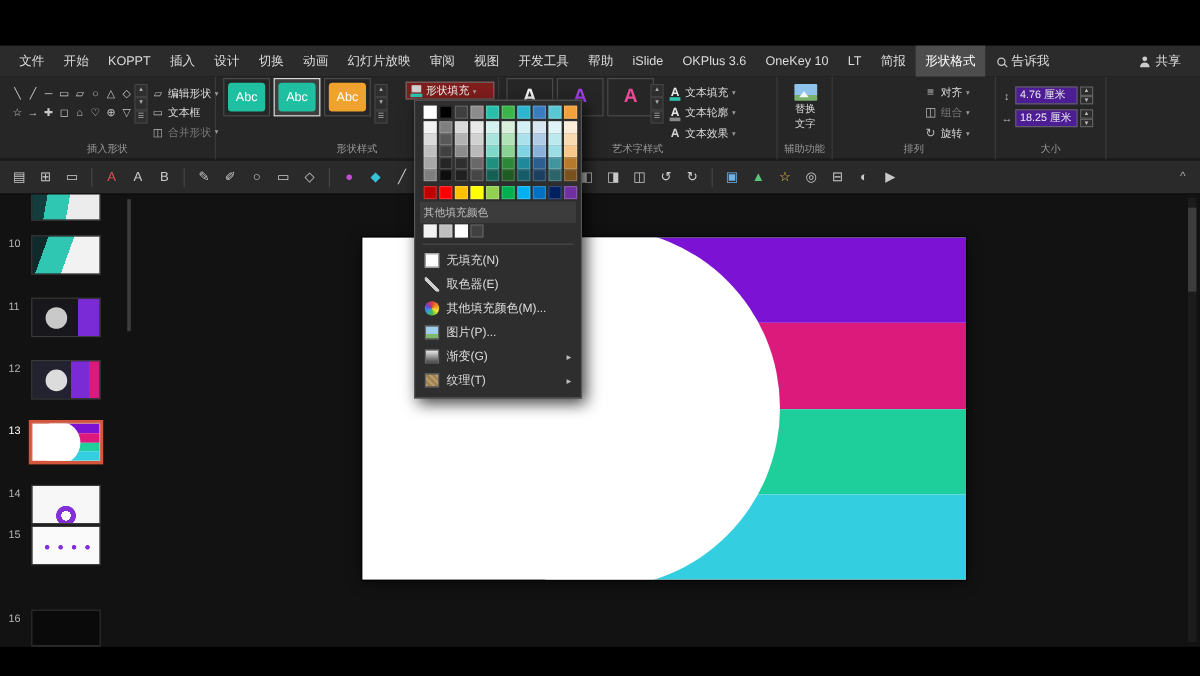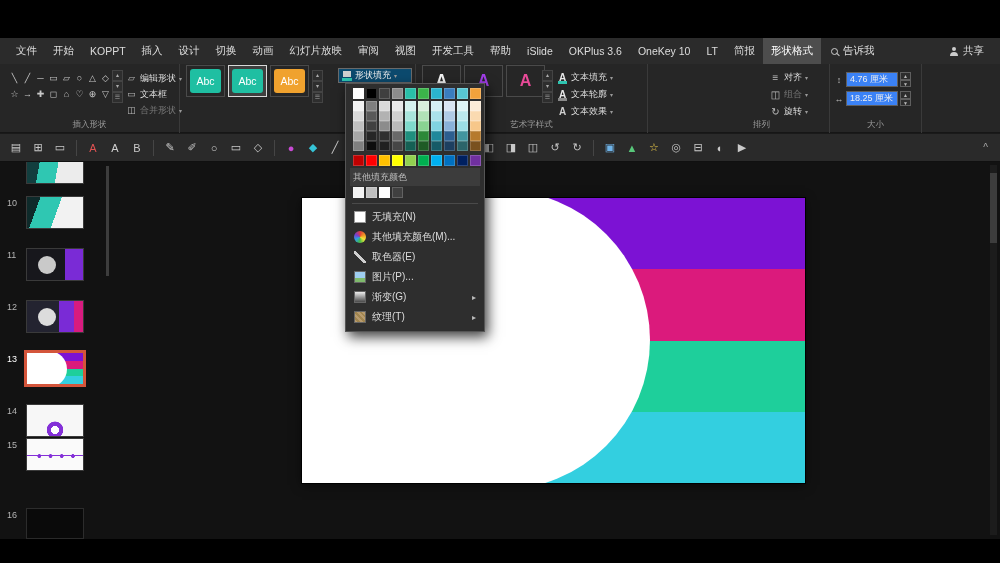--- a/index.html
+++ b/index.html
@@ -39,21 +39,21 @@
   .caret { font-size:6px; color:#999; }
 
   .tiles-row { position:absolute; left:6px; top:1px; display:flex;align-items:flex-end; }
   .tile { width:39px; height:32px; margin-right:3px; background:#262626; border:1px solid #4a4a4a;
           display:flex; align-items:center; justify-content:center; }
   .tile.sel { border-color:#d8d8d8; background:#3f3f3f; }
   .tile-inner { width:31px; height:24px; border-radius:3px; color:#fff; font-size:10.5px; display:flex; align-items:center; justify-content:center; }
   .wa-tile-letter { font-size:16px; font-weight:bold; }
   .g2 .gal-scroll { left:132px; } .g3 .gal-scroll { left:126px; }
 
-  .fill-btn { position:absolute; left:158px; top:4px; width:74px; height:15px; background:#0c4a6e; border:1px solid #6a6a6a;
+  .fill-btn { position:absolute; left:158px; top:4px; width:74px; height:15px; background:#7f1d1d; border:1px solid #6a6a6a;
               display:flex; align-items:center; gap:3px; font-size:9px; color:#eee; padding:0 3px; }
   .bucket { width:10px; height:10px; position:relative; flex:none; }
   .bucket::before { content:""; position:absolute; top:0; left:1px; width:8px; height:6px; background:#cfcfcf; }
   .bucket::after { content:""; position:absolute; bottom:0; left:0; width:10px; height:2.5px; background:#2ec4b0; }
 
   .wa-col { position:absolute; left:141px; top:6px; display:flex; flex-direction:column; gap:3px; }
   .wa-btn { display:flex; align-items:center; gap:3px; height:14px; font-size:9px; color:#ddd; white-space:nowrap; }
   .a-ico { position:relative; font-size:10px; color:#e8e8e8; width:11px; text-align:center; font-weight:bold; }
   .a-ico::after { content:""; position:absolute; left:1px; bottom:-1px; width:9px; height:2.5px; background:var(--c,#888); }
   .a-plain { font-size:10px; color:#cfcfcf; width:11px; text-align:center; font-weight:bold; }
@@ -71,21 +71,21 @@
   .lay i { position:absolute; width:7px; height:6px; border:1px solid #9a9a9a; background:#555; }
   .lay .b { right:0; bottom:0; } .lay .f { left:0; top:0; background:#e2b84a; border-color:#caa23c; }
   .lay.down .f { background:#777; } .lay.down .b { background:#e2b84a; border-color:#caa23c; }
   .pane-ico { width:10px; height:9px; border:1px solid #999; position:relative; flex:none; }
   .pane-ico::after { content:""; position:absolute; left:0; top:0; bottom:0; width:3px; background:#999; }
   .glyph-ico { font-size:10px; color:#bbb; width:11px; text-align:center; flex:none; }
 
   .size-row { position:absolute; left:4px; display:flex; align-items:center; gap:2px; }
   .size-row.r1 { top:8px; } .size-row.r2 { top:27px; }
   .size-ico { font-size:9px; color:#bbb; width:10px; text-align:center; }
-  .size-field { width:52px; height:15px; border:1px solid #5f5f5f; background:#3b82f6; color:#eee; font-size:9px;
+  .size-field { width:52px; height:15px; border:1px solid #5f5f5f; background:#4c1d95; color:#eee; font-size:9px;
                 line-height:13px; padding-left:3px; white-space:nowrap; overflow:hidden; }
   .stepper { display:flex; flex-direction:column; }
   .stepper span { width:11px; height:7.5px; border:1px solid #5f5f5f; background:#2d2d2d; color:#bbb; font-size:5px; line-height:6px; text-align:center; }
 
   
   .qat { position:absolute; left:0; top:133px; width:1000px; height:29px; background:#2a2a2a;
          border-top:1px solid #1a1a1a; border-bottom:1px solid #101010; display:flex; align-items:center; padding:0 8px; }
   .qat-icons { display:flex; align-items:center; gap:6px; }
   .qat-ico { width:16px; height:18px; display:flex; align-items:center; justify-content:center; font-size:11px; color:#c9c9c9; }
   .qat-sep { width:1px; height:16px; background:#454545; margin:0 2px; }
@@ -245,20 +245,21 @@
       <div class="gal-scroll">
         <span>▴</span>
         <span>▾</span>
         <span>☰</span>
       </div>
       <div class="fill-btn">
         <span class="bucket"></span>
         <span>形状填充</span>
         <span class="caret">▾</span>
       </div>
+      <div class="group-label">形状样式</div>
     </div>
 
     <div class="group g3">
       <div class="tiles-row">
           <div class="tile">
             <span class="wa-tile-letter" style="color: rgb(245, 245, 245);">A</span>
           </div>
           <div class="tile">
             <span class="wa-tile-letter" style="color: rgb(161, 62, 232);">A</span>
           </div>
@@ -284,20 +285,28 @@
         </div>
         <div class="wa-btn">
           <span class="a-plain">A</span>
           <span>文本效果</span>
           <span class="caret">▾</span>
         </div>
       </div>
       <div class="group-label">艺术字样式</div>
     </div>
 
+    <div class="group g4">
+      <div class="alt-btn">
+        <span class="img-ico"></span>
+        <span>替换</span>
+        <span>文字</span>
+      </div>
+      <div class="group-label">辅助功能</div>
+    </div>
 
     <div class="group g5">
       <div class="arr-col2">
         <div class="arr-btn">
           <span class="glyph-ico">≡</span>
           <span>对齐</span>
           <span class="caret">▾</span>
         </div>
         <div class="arr-btn disabled">
           <span class="glyph-ico">◫</span>
@@ -518,26 +527,26 @@
         <div class="swatch" style="background: rgb(255, 255, 255);"></div>
         <div class="swatch" style="background: rgb(64, 64, 64);"></div>
       </div>
     <div class="menu-sep"></div>
     <div>
         <div class="menu-item">
           <span class="mi-ico icon-no-fill"></span>
           <span>无填充(N)</span>
         </div>
         <div class="menu-item">
+          <span class="mi-ico icon-eyedropper"></span>
+          <span>取色器(E)</span>
+        </div>
+        <div class="menu-item">
           <span class="mi-ico icon-more-colors"></span>
           <span>其他填充颜色(M)...</span>
-        </div>
-        <div class="menu-item">
-          <span class="mi-ico icon-eyedropper"></span>
-          <span>取色器(E)</span>
         </div>
         <div class="menu-item">
           <span class="mi-ico icon-picture"></span>
           <span>图片(P)...</span>
         </div>
         <div class="menu-item">
           <span class="mi-ico icon-gradient"></span>
           <span>渐变(G)</span>
           <span class="sub-arrow">▸</span>
         </div>

